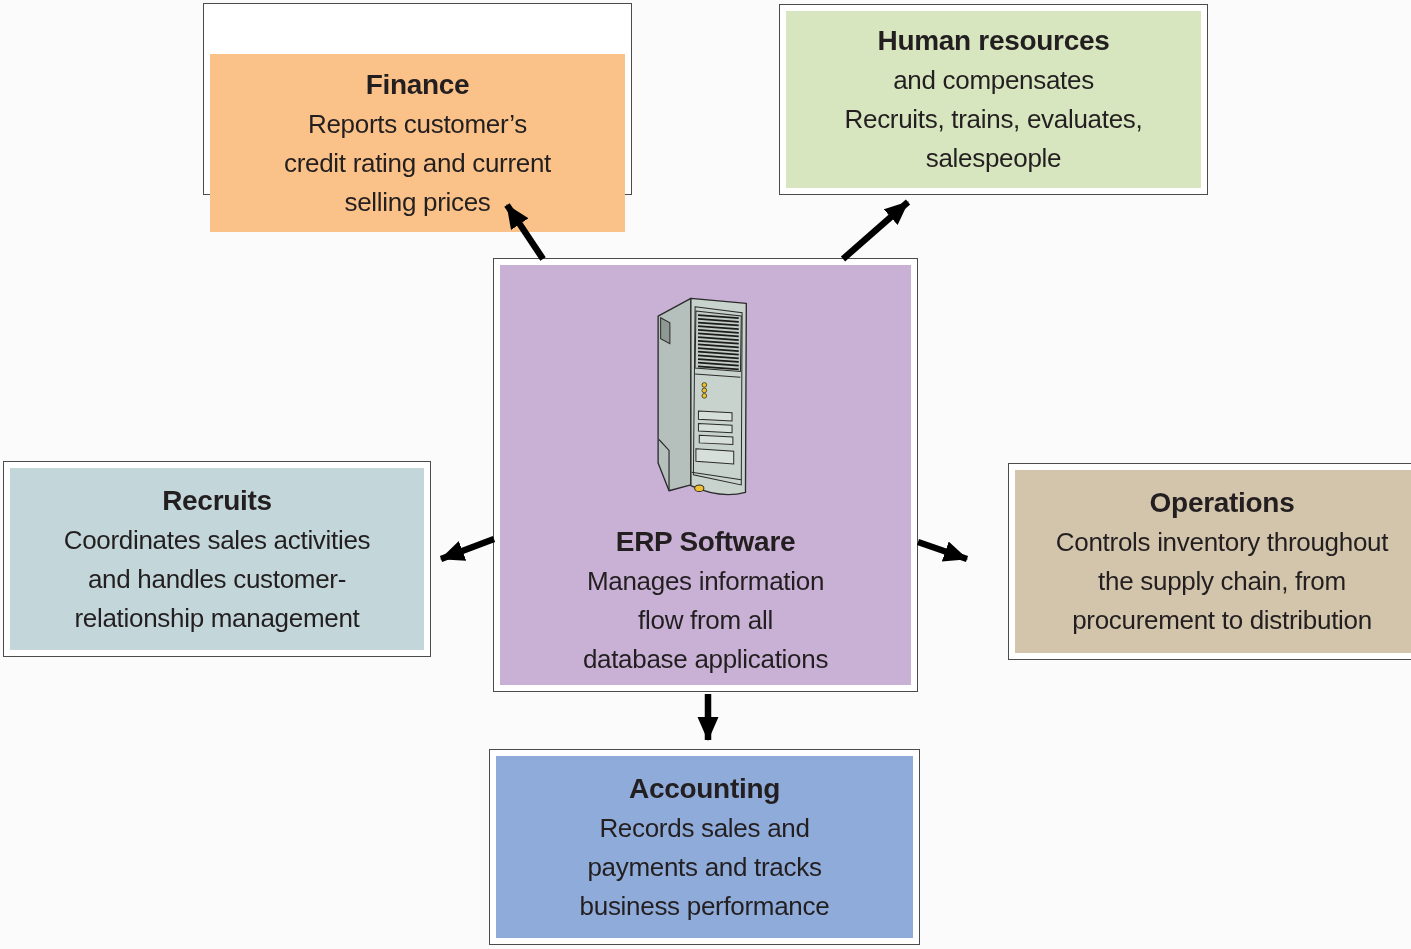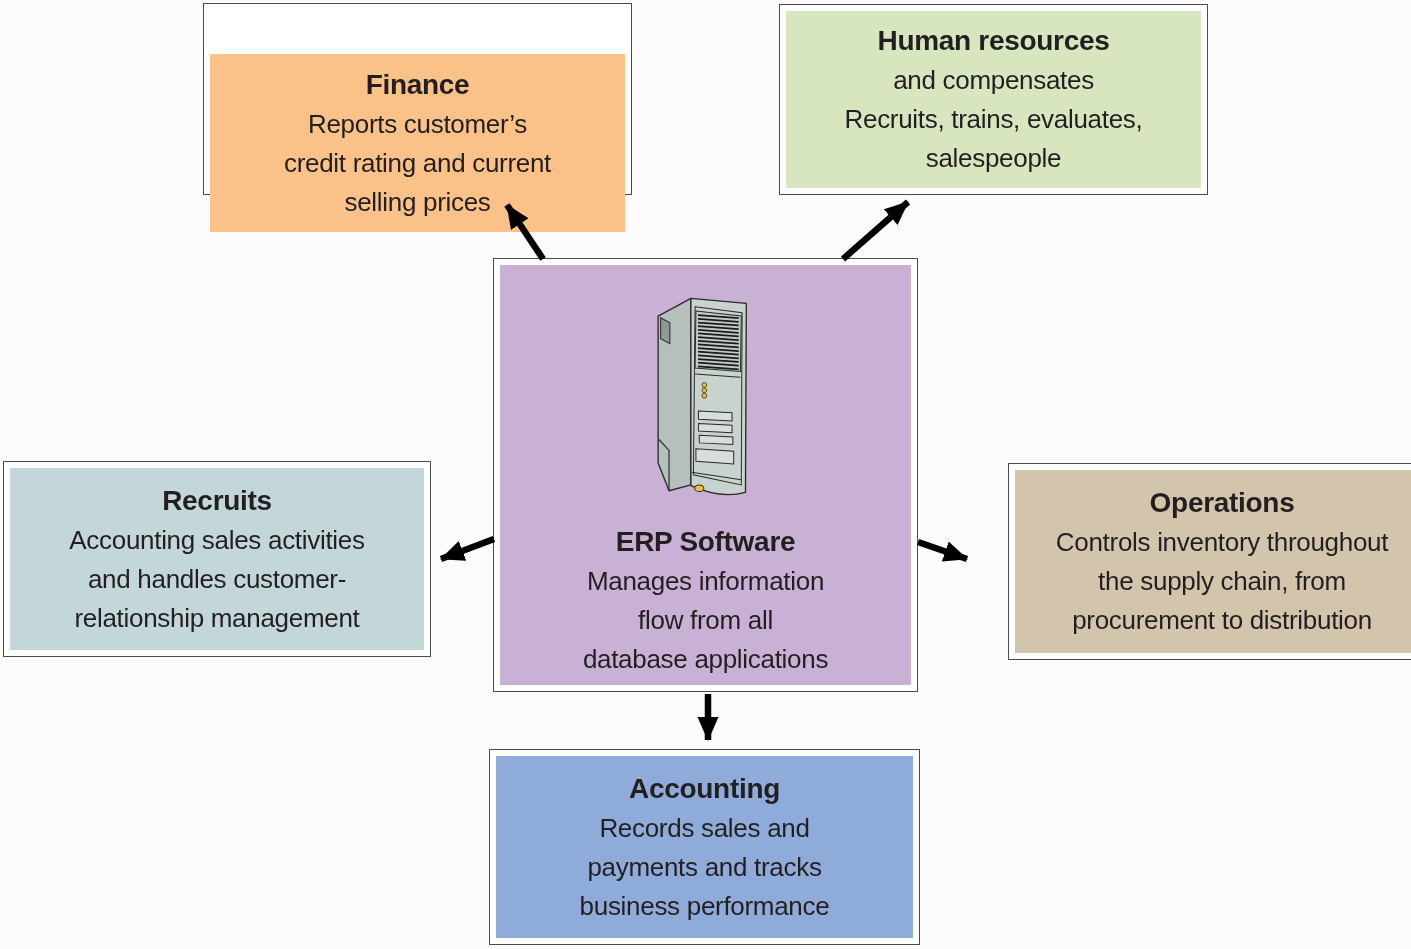--- a/index.html
+++ b/index.html
@@ -146,21 +146,21 @@
       <div class="node-title">ERP Software</div>
       <div class="body-line">Manages information</div>
       <div class="body-line">flow from all</div>
       <div class="body-line">database applications</div>
     </div>
   </div>
 
   <div class="node node-marketing">
     <div class="node-inner" style="background: rgb(195, 215, 218);">
       <div class="node-title">Recruits</div>
-      <div class="body-line">Accounting sales activities</div>
+      <div class="body-line">Coordinates sales activities</div>
       <div class="body-line">and handles customer-</div>
       <div class="body-line">relationship management</div>
     </div>
   </div>
 
   <div class="node node-operations">
     <div class="node-inner" style="background: rgb(211, 197, 172);">
       <div class="node-title">Operations</div>
       <div class="body-line">Controls inventory throughout</div>
       <div class="body-line">the supply chain, from</div>

